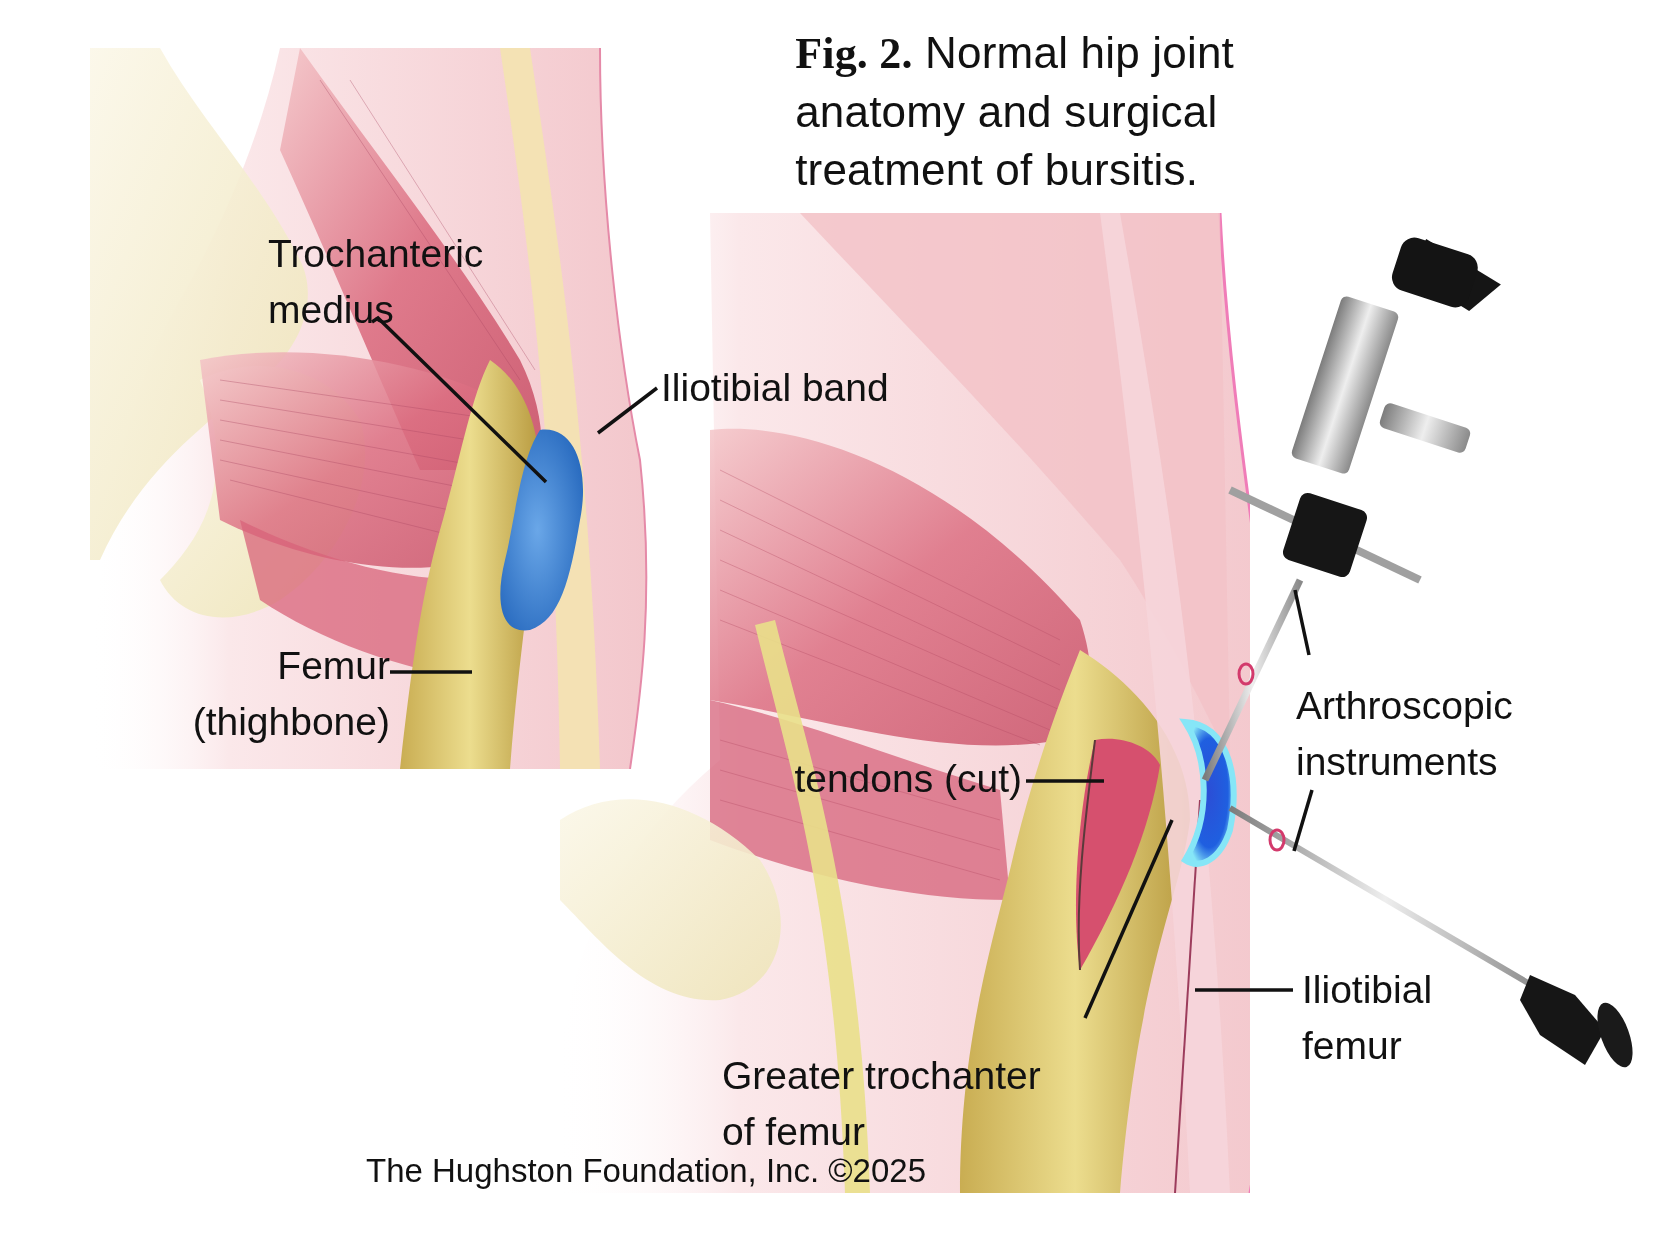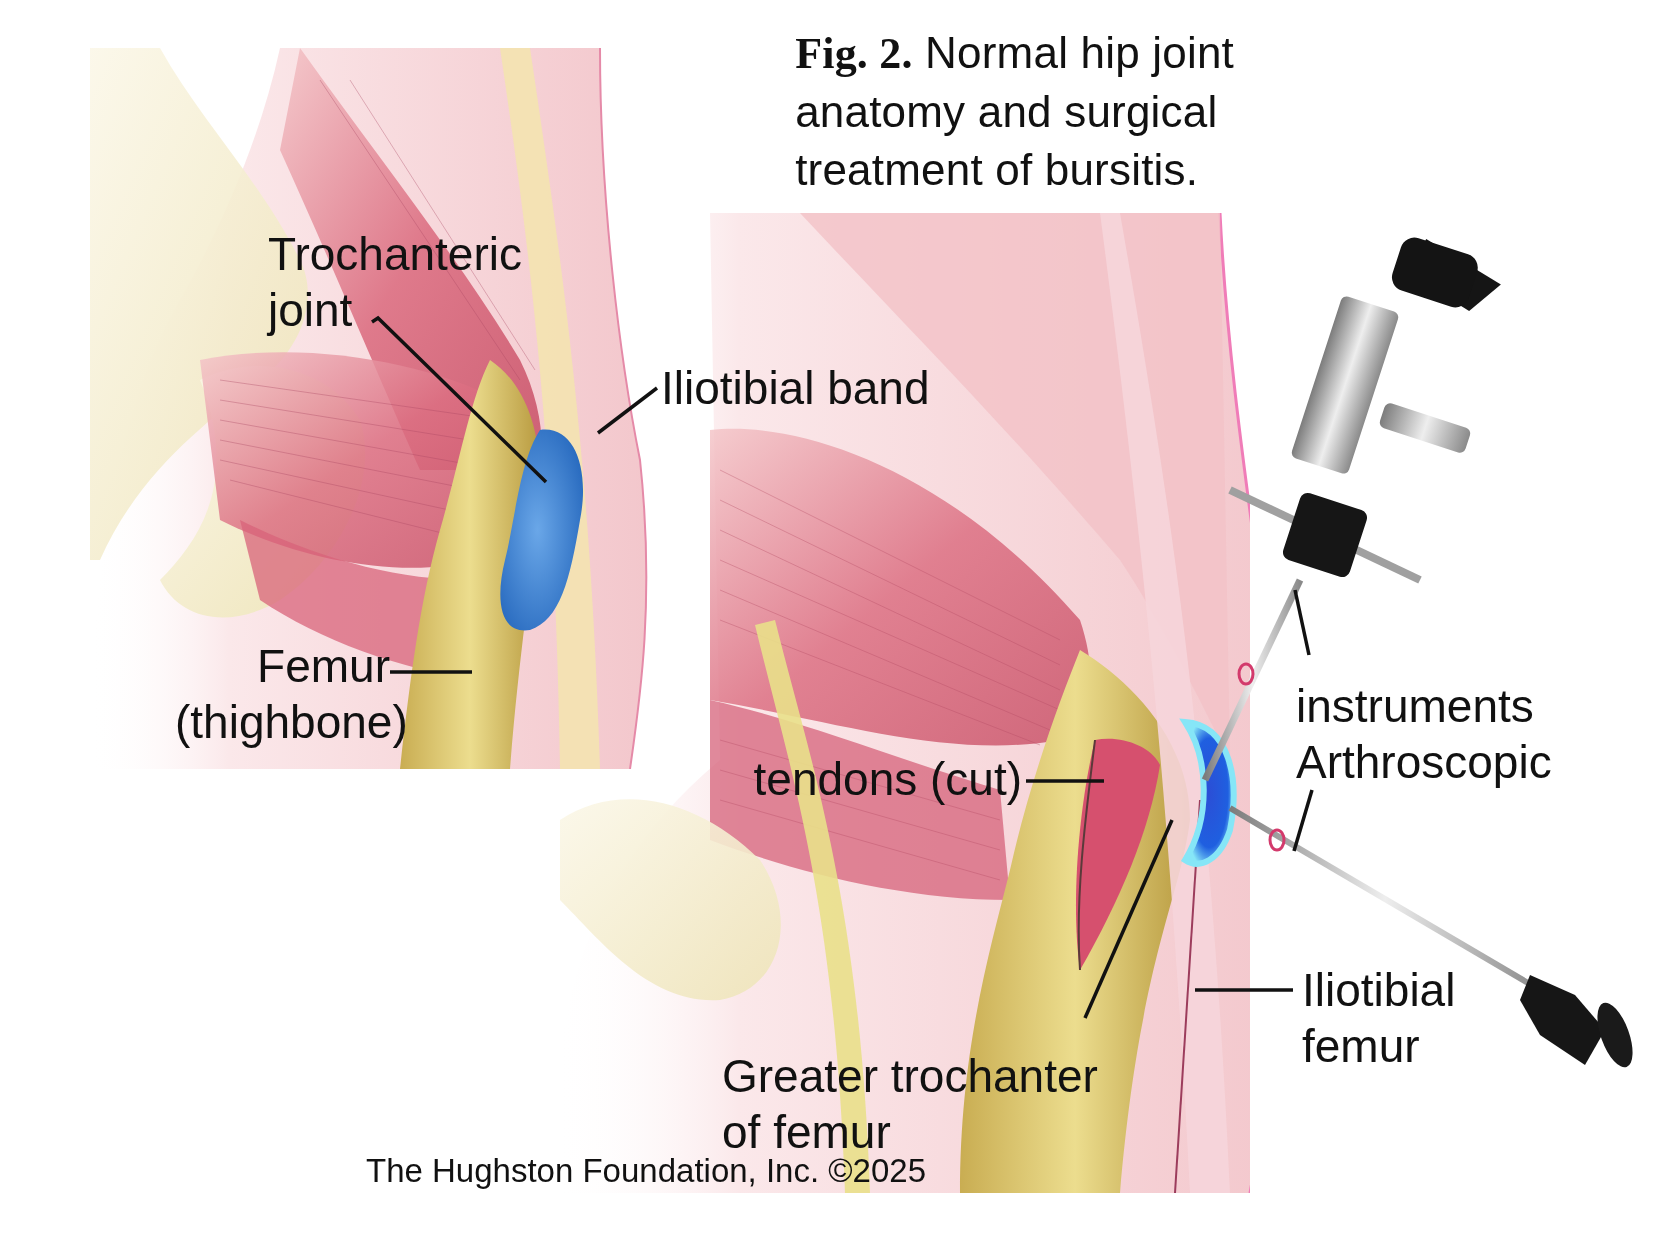--- a/index.html
+++ b/index.html
@@ -2,21 +2,21 @@
 <html><head>
 <meta charset="utf-8">
 <style>
   html, body { margin:0; padding:0; background:#ffffff; }
   body { width:1674px; height:1236px; position:relative; overflow:hidden;
          font-family:"Liberation Sans", sans-serif; color:#111; }
   .abs { position:absolute; }
   .title { right:440px; top:24px; text-align:left; font-family:"Liberation Sans", sans-serif;
            font-size:44px; line-height:58px; letter-spacing:0.2px; }
   .title .fig { font-family:"Liberation Serif", serif; font-weight:bold; }
-  .label { font-family:"Liberation Sans", sans-serif; font-size:46px; line-height:56px; color:#111; white-space:nowrap; }
+  .label { font-family:"Liberation Sans", sans-serif; font-size:39px; line-height:56px; color:#111; white-space:nowrap; }
   svg { position:absolute; left:0; top:0; }
   .credit { font-size:33px; left:366px; top:1152px; color:#111; }
 </style>
 </head>
 <body>
 
 <svg width="1674" height="1236" viewBox="0 0 1674 1236">
   <defs>
     <linearGradient id="skinL" x1="0" y1="0" x2="1" y2="0">
       <stop offset="0" stop-color="#ffffff" stop-opacity="0"></stop>
@@ -174,31 +174,31 @@
 </svg>
 
 <div class="abs title">
   <div><span class="fig">Fig. 2.</span> <span>Normal hip joint</span></div>
   <div>anatomy and  surgical</div>
   <div>treatment of bursitis.</div>
 </div>
 
 <div class="abs label" style="left:268px; top:226px;">
   <div>Trochanteric</div>
-  <div>joint</div>
+  <div>medius</div>
 </div>
 <div class="abs label" style="left:661px; top:360px;">Iliotibial band</div>
 <div class="abs label" style="left:175px; top:638px; text-align:right; width:215px;">
   <div>Femur</div>
   <div>(thighbone)</div>
 </div>
 
 <div class="abs label" style="left:1296px; top:678px;">
+  <div>Arthroscopic</div>
   <div>instruments</div>
-  <div>Arthroscopic</div>
 </div>
 <div class="abs label" style="left:676px; top:751px; width:346px; text-align:right;">
   <div>tendons (cut)</div>
 </div>
 <div class="abs label" style="left:722px; top:1002px;margin-top:46px;">
   <div>Greater trochanter</div>
   <div>of femur</div>
 </div>
 <div class="abs label" style="left:1302px; top:962px;">
   <div>Iliotibial</div>

